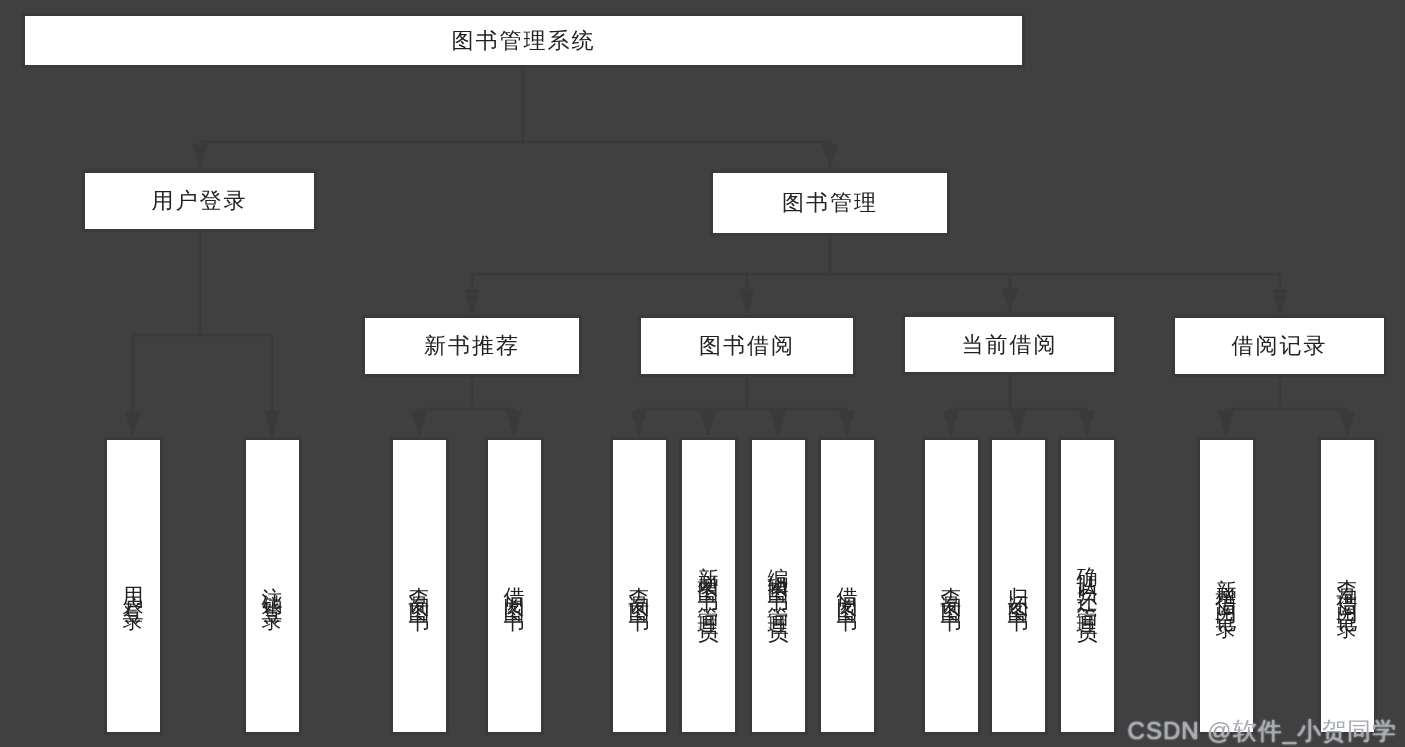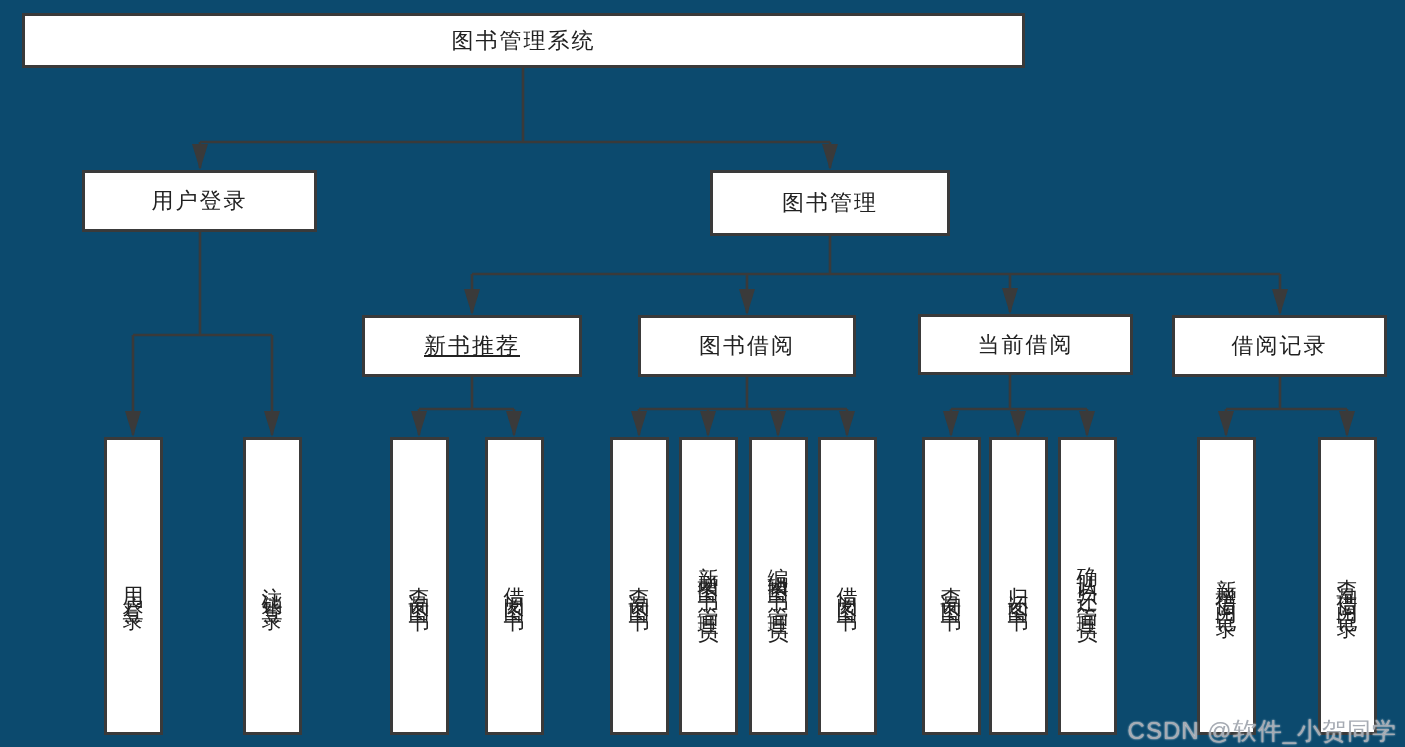--- a/index.html
+++ b/index.html
@@ -1,20 +1,20 @@
 <!DOCTYPE html>
 <html><head>
 <meta charset="utf-8">
 <style>
   html, body { margin: 0; padding: 0; background: #ffffff; }
   .canvas {
     position: relative;
     width: 1405px;
     height: 747px;
-    background: #0c4a6e;
+    background: #404040;
     font-family: "Liberation Sans", "DejaVu Sans", sans-serif;
     overflow: hidden;
   }
   .wires {
     position: absolute;
     left: 0; top: 0;
     width: 1405px; height: 747px;
   }
   .node {
     position: absolute;
@@ -27,23 +27,23 @@
     color: #212121;
   }
   .node.h {
     font-size: 22px;
     letter-spacing: 2px;
     white-space: nowrap;
   }
   .node.root  { left: 22px;  top: 13px;  width: 1003px; height: 55px; }
   .node.lvl2a { left: 82px;  top: 170px; width: 235px;  height: 62px; }
   .node.lvl2b { left: 710px; top: 170px; width: 240px;  height: 66px; }
-  .node.lvl3a { left: 362px;  top: 315px; width: 220px; height: 62px; text-decoration: underline; }
+  .node.lvl3a { left: 362px;  top: 315px; width: 220px; height: 62px; }
   .node.lvl3b { left: 638px;  top: 315px; width: 218px; height: 62px; }
-  .node.lvl3c { left: 902px;  top: 314px; width: 215px; height: 61px; margin-left: 16px; }
+  .node.lvl3c { left: 902px;  top: 314px; width: 215px; height: 61px; }
   .node.lvl3d { left: 1172px; top: 315px; width: 215px; height: 62px; }
   .node.leaf {
     top: 437px;
     width: 59px;
     height: 298px;
     writing-mode: vertical-rl;
     text-orientation: mixed;
     font-size: 21px;
     letter-spacing: 8px;
     line-height: 1;

